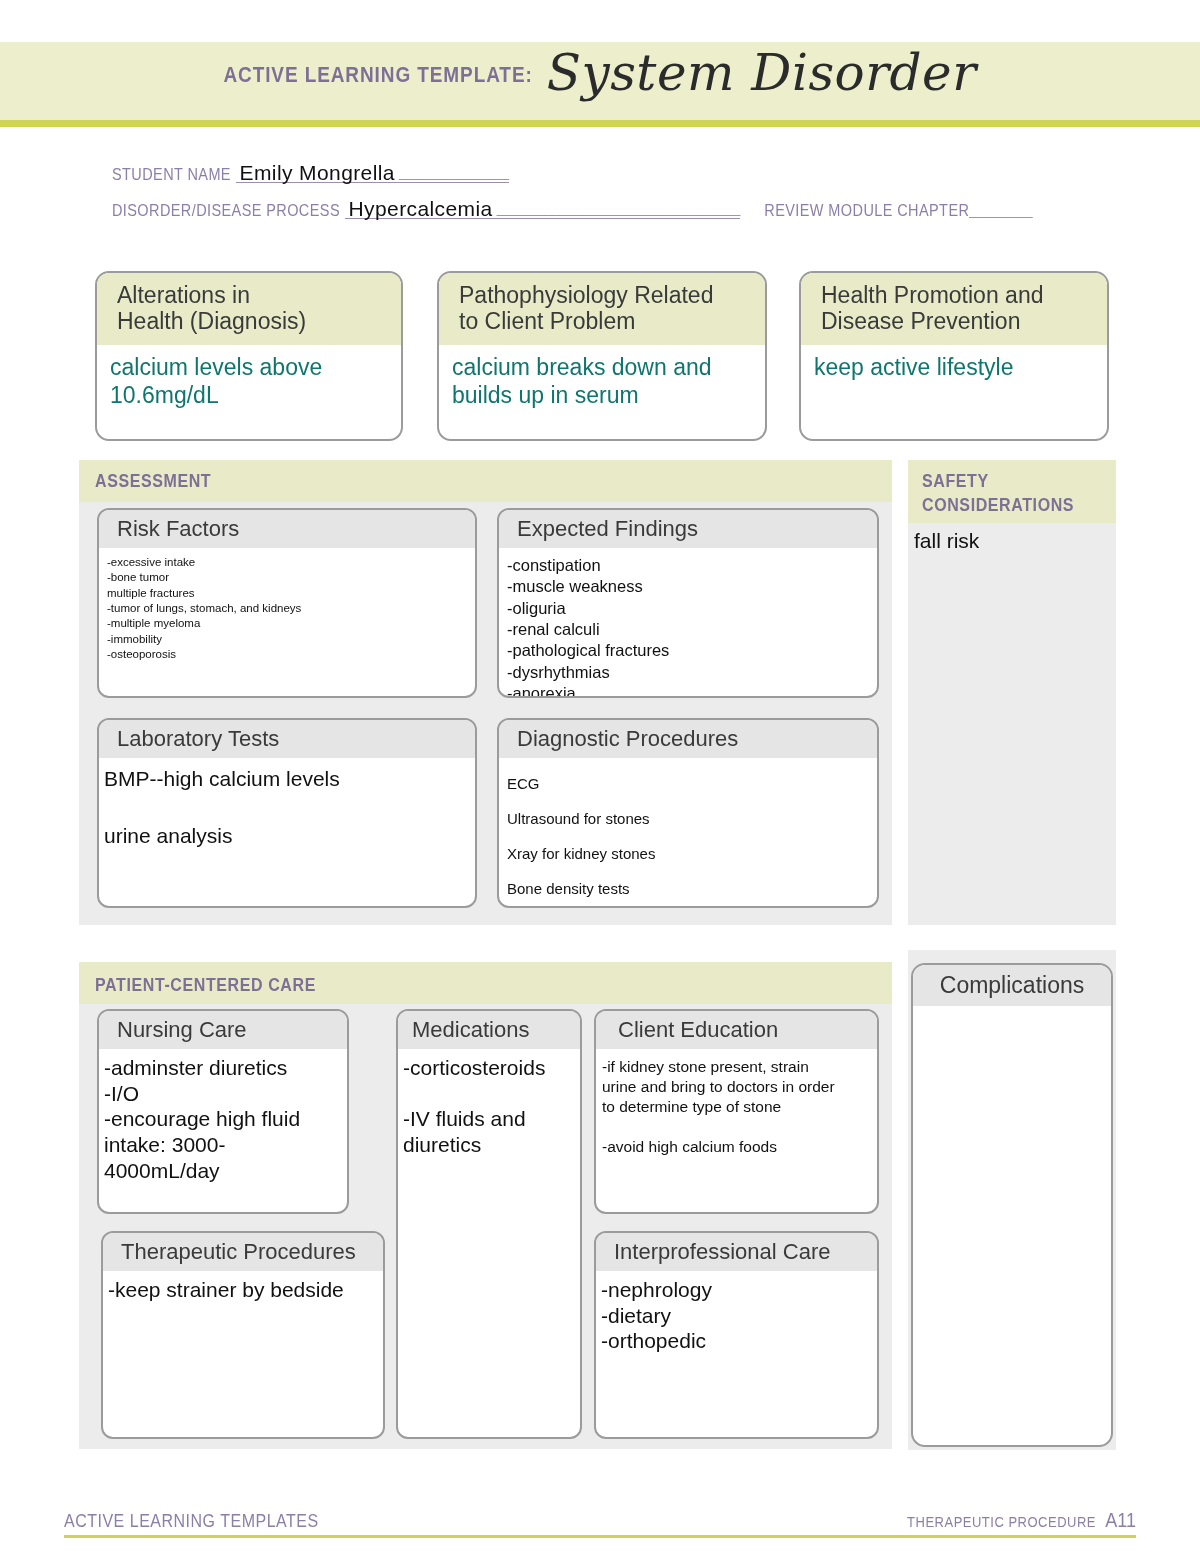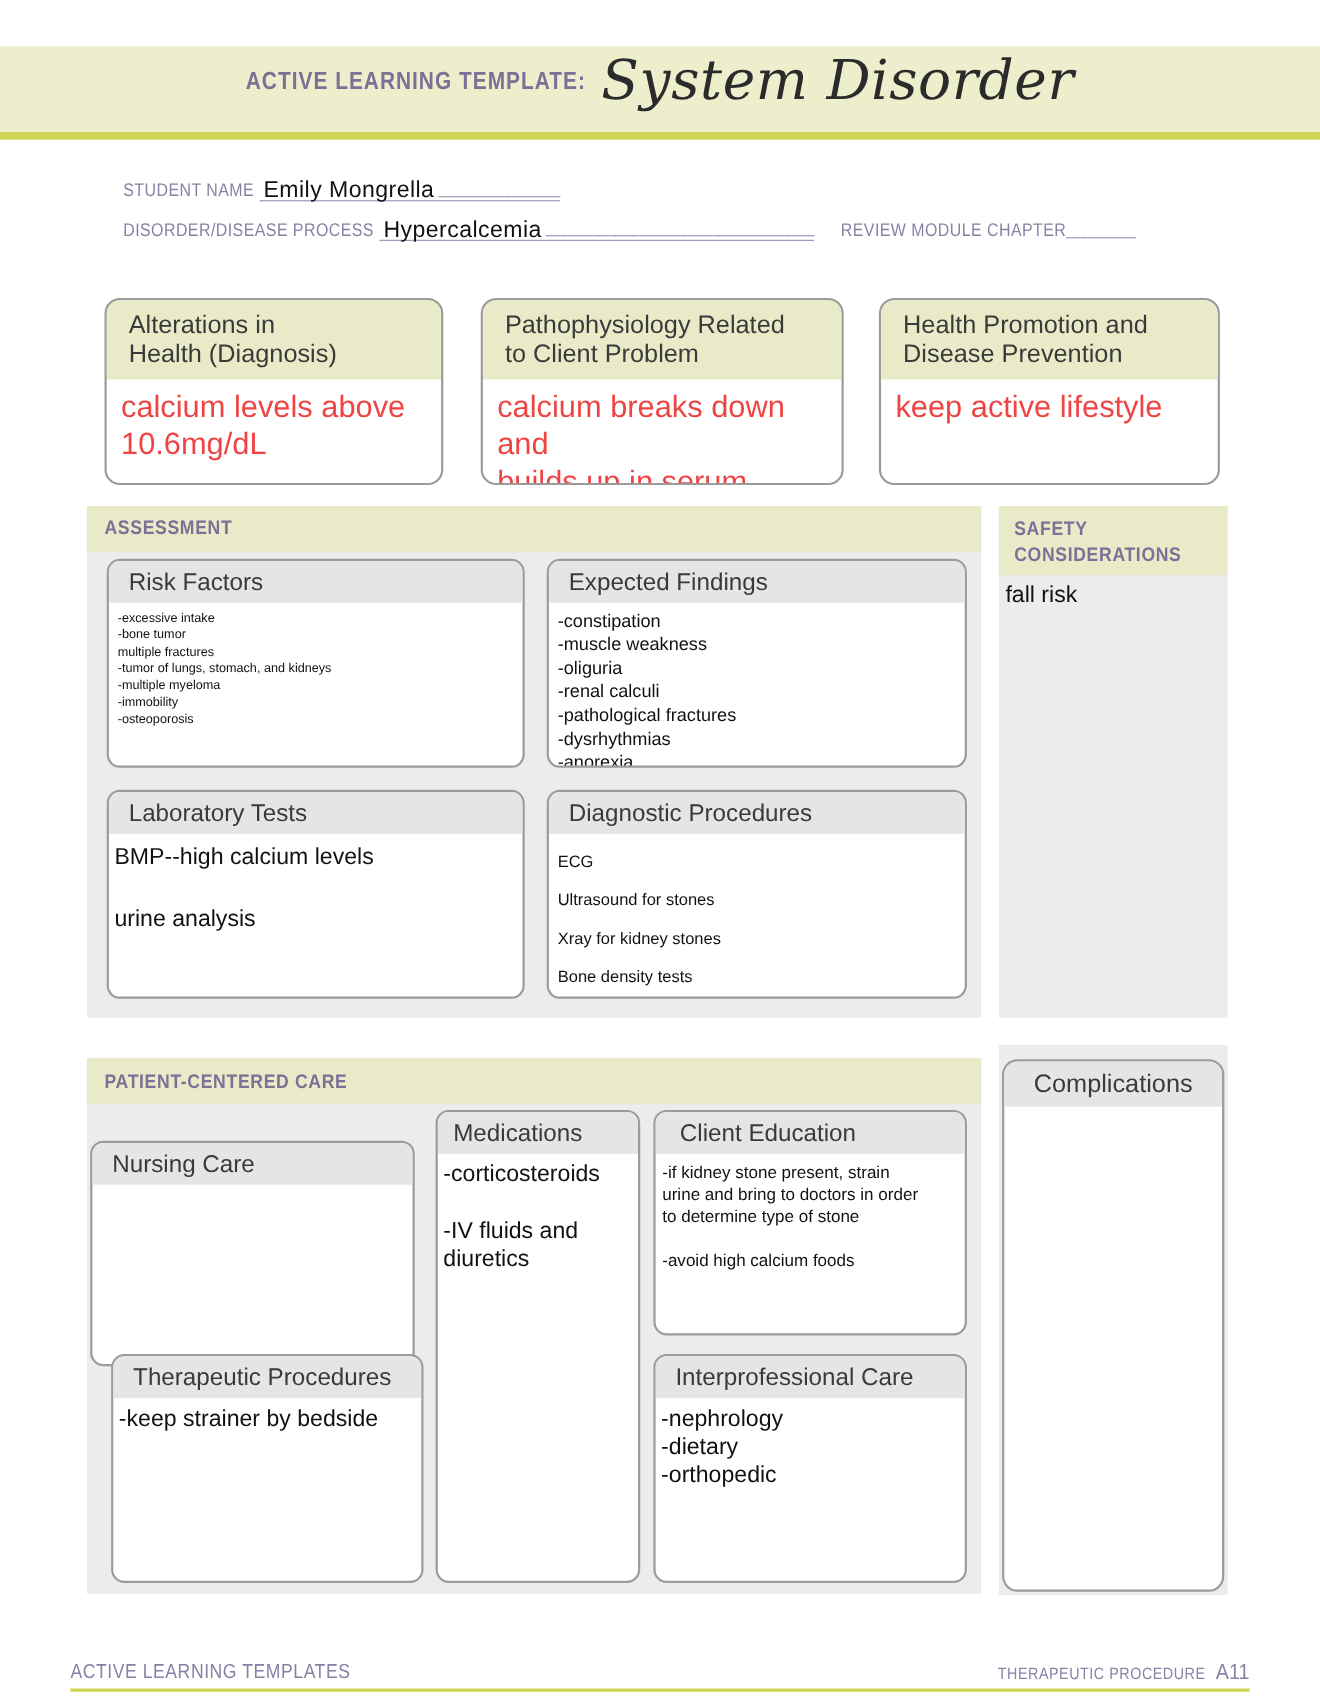--- a/index.html
+++ b/index.html
@@ -100,23 +100,23 @@
   }
   .topbox .bh {
     background: #e9ebc8;
     padding: 10px 12px 10px 20px;
     font-size: 23px;
     color: #3a3a3a;
     line-height: 1.12;
   }
   .topbox .bb {
     padding: 8px 12px 8px 13px;
-    font-size: 28px;
+    font-size: 23px;
     line-height: 1.22;
-    color: #ef4444;
+    color: #0f766e;
     white-space: pre-line;
   }
 
   #box-alterations { left: 95px;  top: 271px; width: 308px; height: 170px; }
   #box-patho       { left: 437px; top: 271px; width: 330px; height: 170px; }
   #box-health      { left: 799px; top: 271px; width: 310px; height: 170px; }
 
   
   #assessment-panel {
     position: absolute;
@@ -206,21 +206,21 @@
     background: #ececec;
   }
   #pcc-head {
     position: absolute;
     left: 79px; top: 962px;
     width: 813px; height: 42px;
     background: #e9ebc8;
   }
   #pcc-title { left: 95px; top: 976px; }
 
-  #box-nursing { left: 82px;  top: 1009px; width: 295px; height: 205px; margin-top: 28px; }
+  #box-nursing { left: 97px;  top: 1009px; width: 252px; height: 205px; }
   #box-meds    { left: 396px; top: 1009px; width: 186px; height: 430px; }
   #box-client  { left: 594px; top: 1009px; width: 285px; height: 205px; }
   #box-therap  { left: 101px;  top: 1231px; width: 284px; height: 208px; }
   #box-inter   { left: 594px; top: 1231px; width: 285px; height: 208px; }
 
   #box-nursing .bb { font-size: 21px; line-height: 1.22; padding-left: 5px; padding-top: 6px; }
   #box-meds .bb    { font-size: 21px; line-height: 1.22; padding-left: 5px; padding-top: 6px; }
   #box-client .bb  { font-size: 15.5px; line-height: 1.28; padding-left: 6px; padding-top: 8px; }
   #box-therap .bb  { font-size: 21px; line-height: 1.22; padding-left: 5px; padding-top: 6px; }
   #box-inter .bb   { font-size: 21px; line-height: 1.22; padding-left: 5px; padding-top: 6px; }
@@ -381,20 +381,24 @@
 <div class="section-title" id="safety-title">SAFETY
 CONSIDERATIONS</div>
 <div id="safety-body">fall risk</div>
 
 <div id="pcc-panel"></div>
 <div id="pcc-head"></div>
 <div class="section-title" id="pcc-title">PATIENT-CENTERED CARE</div>
 
 <div class="subbox" id="box-nursing">
   <div class="bh">Nursing Care</div>
+  <div class="bb">-adminster diuretics
+-I/O
+-encourage high fluid
+intake: 3000-4000mL/day</div>
 </div>
 
 <div class="subbox" id="box-meds">
   <div class="bh">Medications</div>
   <div class="bb">-corticosteroids
 
 -IV fluids and
 diuretics</div>
 </div>
 

